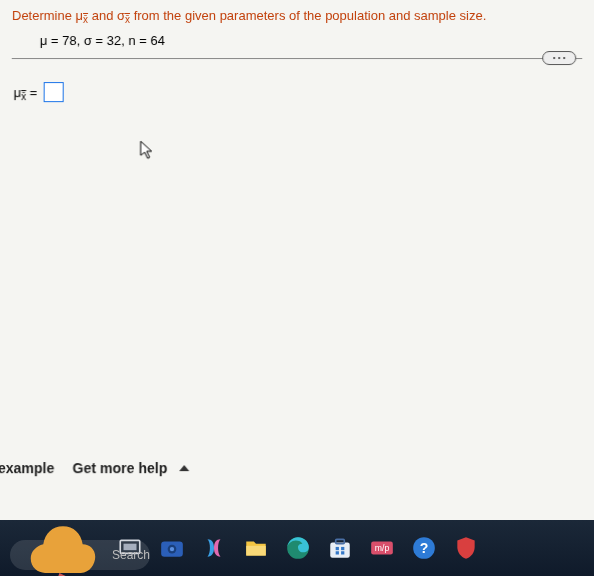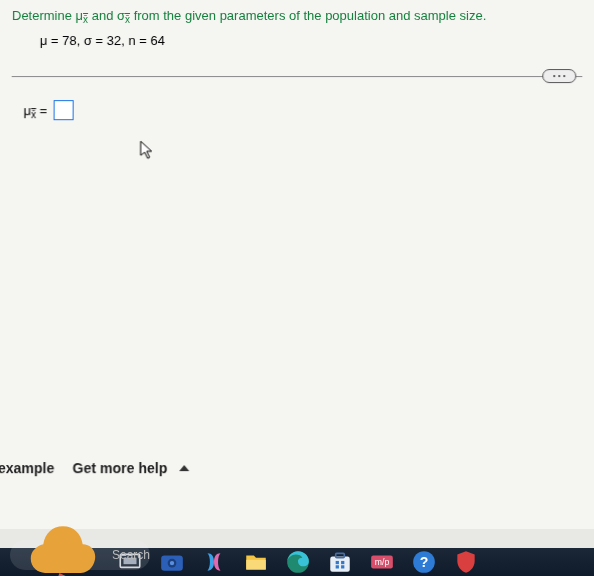--- a/index.html
+++ b/index.html
@@ -18,37 +18,36 @@
     .content-area {
       background: #f5f5f2;
       padding: 8px 12px 0 12px;
       height: 525px;
       position: relative;
       transform: perspective(1200px) rotateX(1deg);
       transform-origin: top;
     }
     .question-text {
       font-size: 13px;
-      color: #15803d;
+      color: #c2410c;
       margin-bottom: 10px;
     }
     .sub {
       font-size: 10px;
       position: relative;
       top: 3px;
     }
     .overbar {
       text-decoration: overline;
     }
     .params {
       font-size: 13px;
       color: #000;
       margin-left: 28px;
       margin-top: 8px;
-      margin-bottom: 18px;
     }
     .divider-row {
       position: relative;
       height: 20px;
       margin-bottom: 14px;
     }
     .hr-line {
       border: none;
       border-top: 1px solid #888;
       position: absolute;
@@ -74,21 +73,21 @@
       width: 2px;
       height: 2px;
       background: #333;
       border-radius: 50%;
       display: block;
     }
     .answer-row {
       display: flex;
       align-items: center;
       font-size: 13px;
-      margin-left: 12px;
+      margin-left: 2px;
       margin-top: 6px;
     }
     .answer-label {
       margin-right: 6px;
     }
     .answer-box {
       width: 20px;
       height: 20px;
       border: 1px solid #1a73e8;
       background: #fff;
@@ -121,21 +120,21 @@
       border-left: 5px solid transparent;
       border-right: 5px solid transparent;
       border-bottom: 6px solid #333;
       display: inline-block;
     }
     .taskbar {
       position: absolute;
       bottom: 0;
       left: 0;
       right: 0;
-      height: 28px;
+      height: 56px;
       background: linear-gradient(to bottom, #1b2838, #0f1a2a);
       display: flex;
       align-items: center;
       justify-content: center;
       gap: 14px;
     }
     .taskbar-icon {
       width: 28px;
       height: 28px;
       border-radius: 4px;

